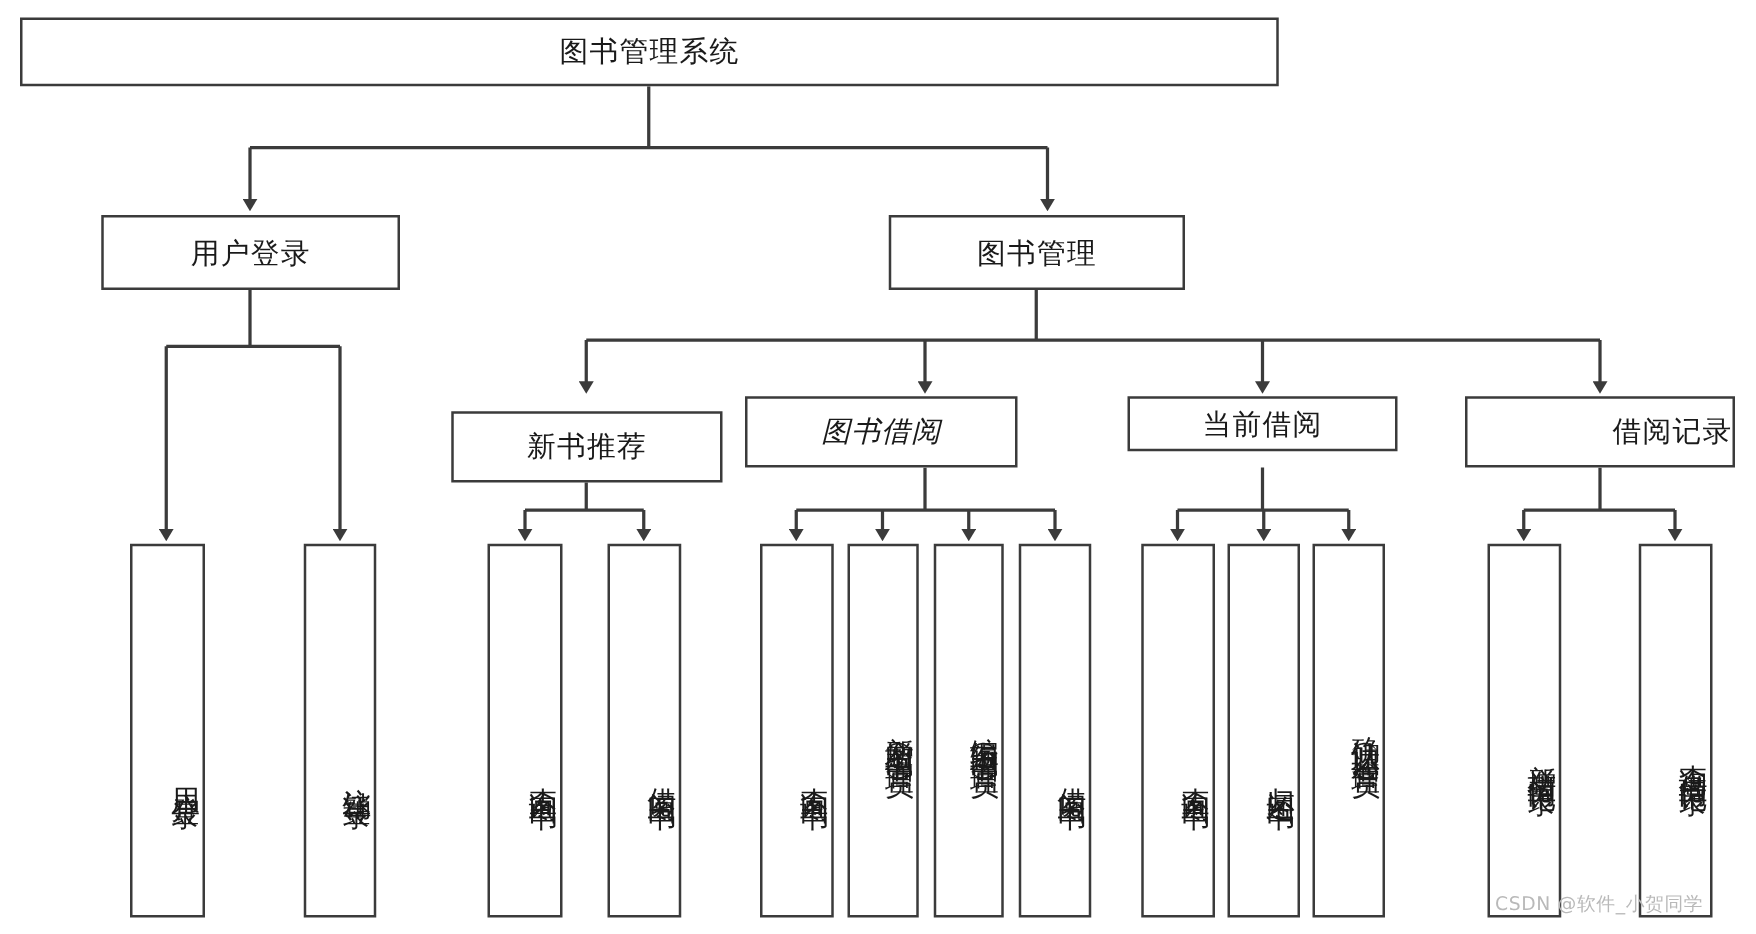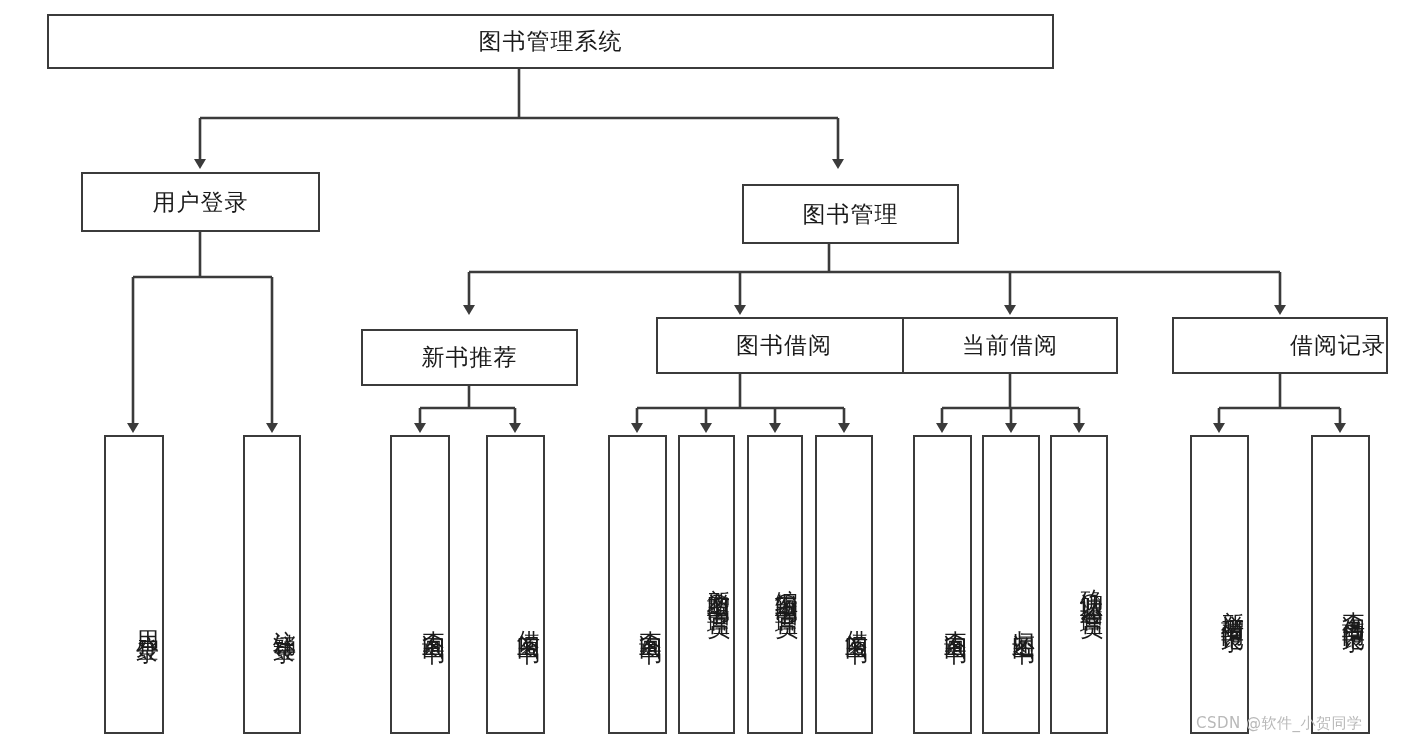--- a/index.html
+++ b/index.html
@@ -107,38 +107,38 @@
       <path d="M1011,408 L1011,424" marker-end="url(#arrow)"></path>
       <path d="M1079,408 L1079,424" marker-end="url(#arrow)"></path>
 
       <path d="M1280,374 L1280,408"></path>
       <path d="M1219,408 L1340,408"></path>
       <path d="M1219,408 L1219,424" marker-end="url(#arrow)"></path>
       <path d="M1340,408 L1340,424" marker-end="url(#arrow)"></path>
     </g>
   </svg>
 
-  <div class="node node-h node-root" style="left:16px;top:14px;width:1007px;height:55px;margin-left:31px;">
+  <div class="node node-h node-root" style="left:16px;top:14px;width:1007px;height:55px;">
     <span>图书管理系统</span>
   </div>
 
   <div class="node node-h" style="left:81px;top:172px;width:239px;height:60px;">
     <span>用户登录</span>
   </div>
-  <div class="node node-h" style="left:711px;top:184px;width:217px;height:60px;margin-left:31px;">
+  <div class="node node-h" style="left:711px;top:172px;width:237px;height:60px;">
     <span>图书管理</span>
   </div>
 
   <div class="node node-h" style="left:361px;top:329px;width:217px;height:57px;">
     <span>新书推荐</span>
   </div>
-  <div class="node node-h" style="left:656px;top:317px;width:256px;height:57px;">
+  <div class="node node-h" style="left:596px;top:317px;width:218px;height:57px;font-style:italic;">
     <span>图书借阅</span>
   </div>
-  <div class="node node-h" style="left:902px;top:317px;width:216px;height:57px;">
+  <div class="node node-h" style="left:902px;top:317px;width:216px;height:44px;">
     <span>当前借阅</span>
   </div>
   <div class="node node-h" style="left:1172px;top:317px;width:216px;height:57px;justify-content:flex-end;">
     <span>借阅记录</span>
   </div>
 
   <div class="node node-v short" style="left:104px;top:435px;width:60px;height:299px;">
     <span>用户登录</span>
   </div>
   <div class="node node-v short" style="left:243px;top:435px;width:58px;height:299px;">

